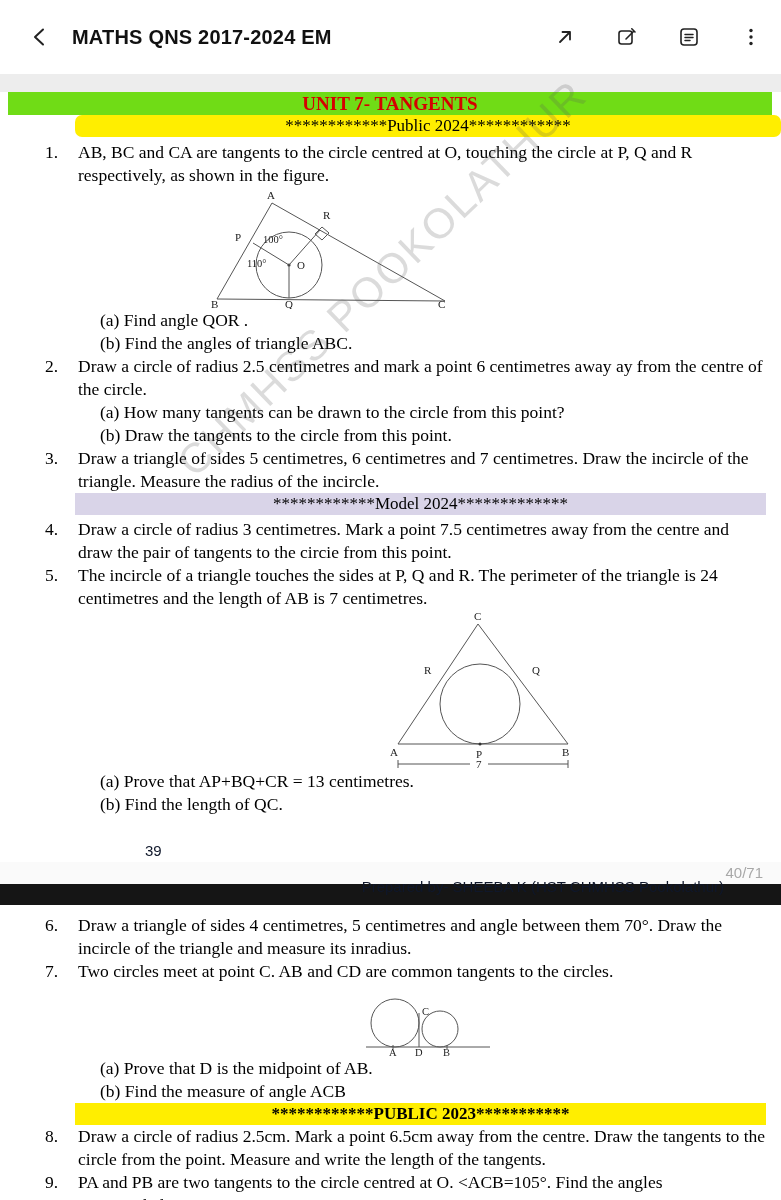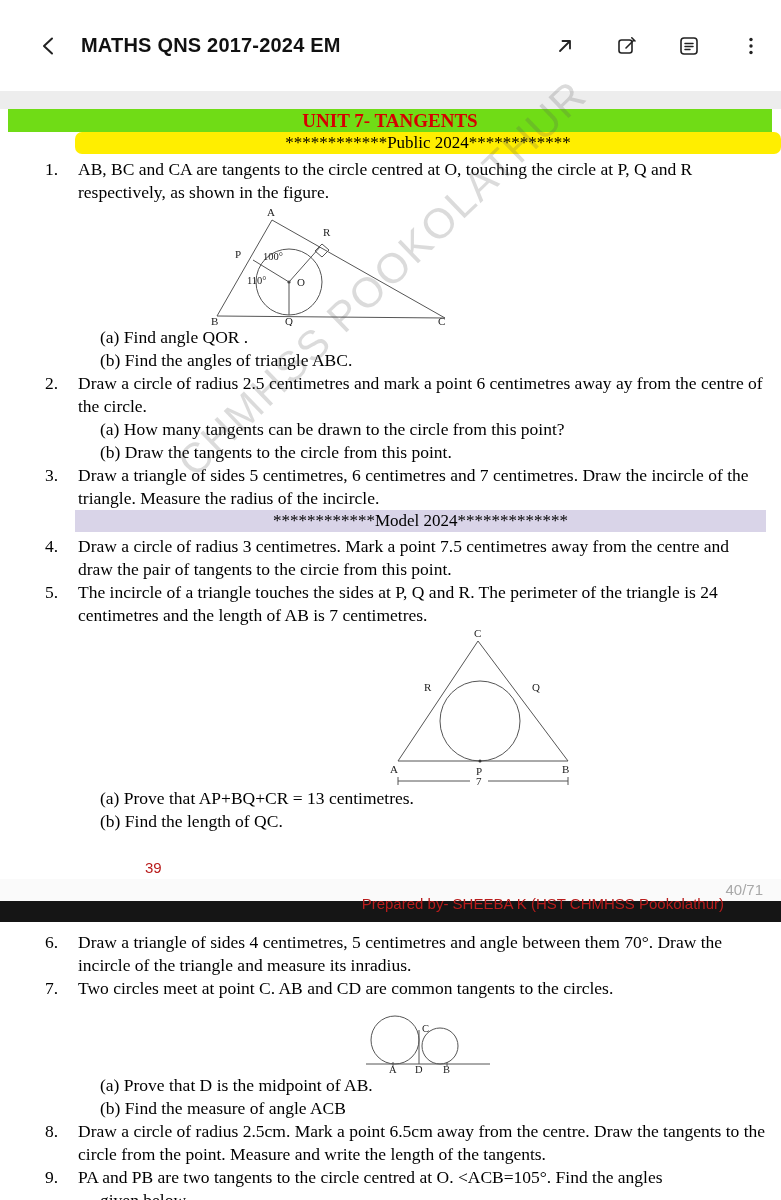--- a/index.html
+++ b/index.html
@@ -1,22 +1,22 @@
 <!DOCTYPE html>
 <html><head>
 <meta charset="utf-8">
 <style>
   * { margin:0; padding:0; box-sizing:border-box; }
   body { background:#fff; }
   .screen { position:relative; width:781px; height:1200px; overflow:hidden; background:#fff;
             font-family:"Liberation Serif", serif; color:#000; }
 
   
-  .appbar { height:91px; display:flex; align-items:center; padding:0 16px 0 26px;
-            background:#fff; font-family:"Liberation Sans", sans-serif;margin-left:9px; }
+  .appbar { height:74px; display:flex; align-items:center; padding:0 16px 0 26px;
+            background:#fff; font-family:"Liberation Sans", sans-serif; }
   .icon-btn { width:28px; height:28px; display:flex; align-items:center; justify-content:center;
               background:none; border:none; cursor:pointer; }
   .icon-btn svg { display:block; }
   .appbar-title { font-size:20px; font-weight:700; margin-left:18px; color:#111; letter-spacing:.2px; }
   .appbar-icons { margin-left:auto; display:flex; align-items:center; gap:34px; }
 
   .page-gap { height:18px; background:#ededed; }
 
   
   .band { text-align:center; font-size:17px; line-height:22px; height:22px; }
@@ -43,21 +43,21 @@
   .figline { stroke:#555; stroke-width:1; fill:none; }
 
   
   .watermark { position:absolute; left:185px; top:445px; transform:rotate(-44deg);
                transform-origin:left center; font-size:42px; letter-spacing:2px;
                color:rgba(90,90,90,0.22); white-space:nowrap; z-index:3;
                pointer-events:none; font-family:"Liberation Sans", sans-serif; }
 
   
   .footer { margin-top:26px; height:20px; display:flex; font-family:"Liberation Sans", sans-serif;
-            font-size:15px; color:#b91c1c; }
+            font-size:15px; color:#0f172a; }
   .footer-num { margin-left:145px; }
   .footer-prepared { margin-left:200px;margin-top:36px; }
   .pager-row { height:22px; line-height:22px; text-align:right; padding-right:18px;
                color:#a8a8a8; font-family:"Liberation Sans", sans-serif; font-size:15px; background:#fafafa; }
   .black-bar { height:21px; background:#151515; }
 </style>
 </head>
 <body>
 
 <div class="screen">
@@ -208,20 +208,21 @@
       <text class="small" x="72" y="32">C</text>
       <text class="small" x="39" y="73">A</text>
       <text class="small" x="65" y="73">D</text>
       <text class="small" x="93" y="73">B</text>
     </svg>
   </div>
 
   <div class="sub">(a) Prove that D is the midpoint of AB.</div>
   <div class="sub">(b) Find the measure of angle ACB</div>
 
+  <div class="band band-yellow2">************PUBLIC 2023***********</div>
 
   <div class="q">
     <span class="qnum">8.</span>
     <div class="qtext">Draw a circle of radius 2.5cm. Mark a point 6.5cm away from the centre. Draw the tangents to the circle from the point. Measure and write the length of the tangents.</div>
   </div>
 
   <div class="q">
     <span class="qnum">9.</span>
     <div class="qtext">PA and PB are two tangents to the circle centred at O. &lt;ACB=105°. Find the angles</div>
   </div>

